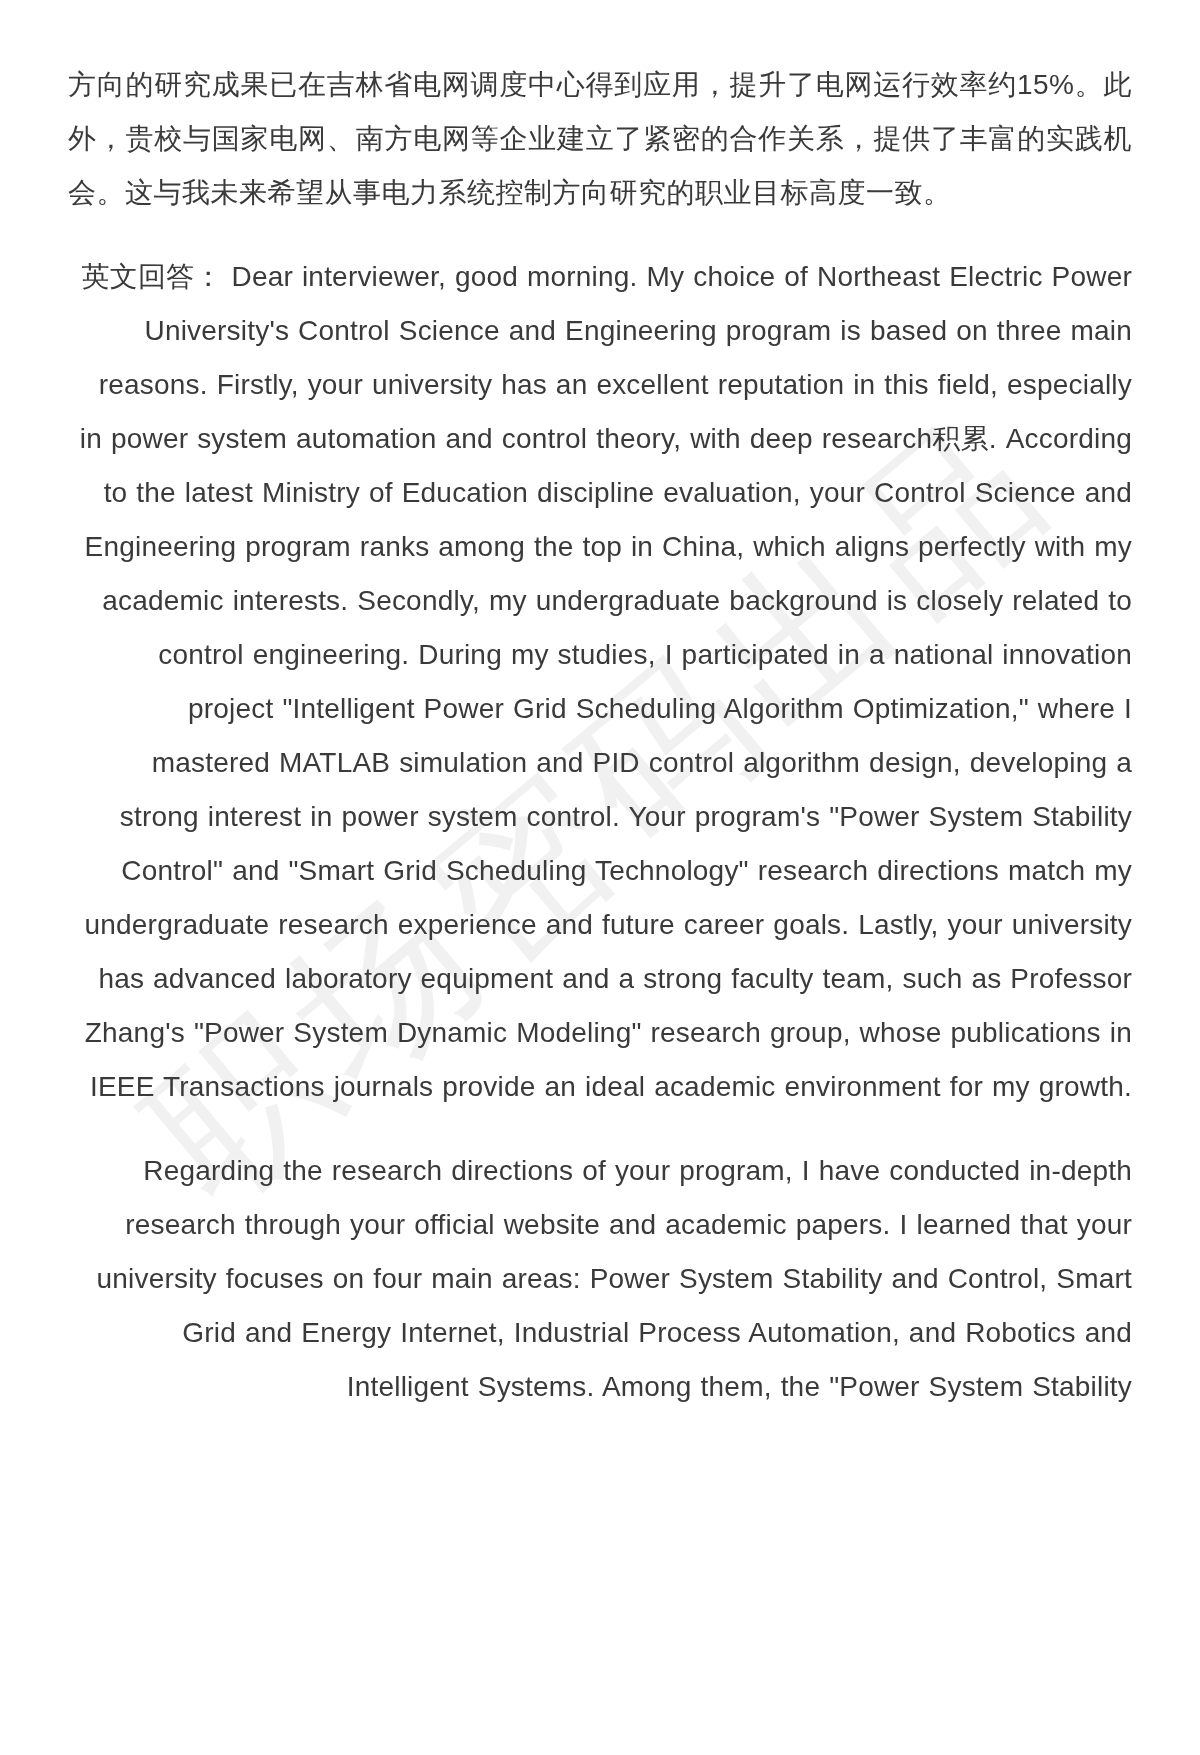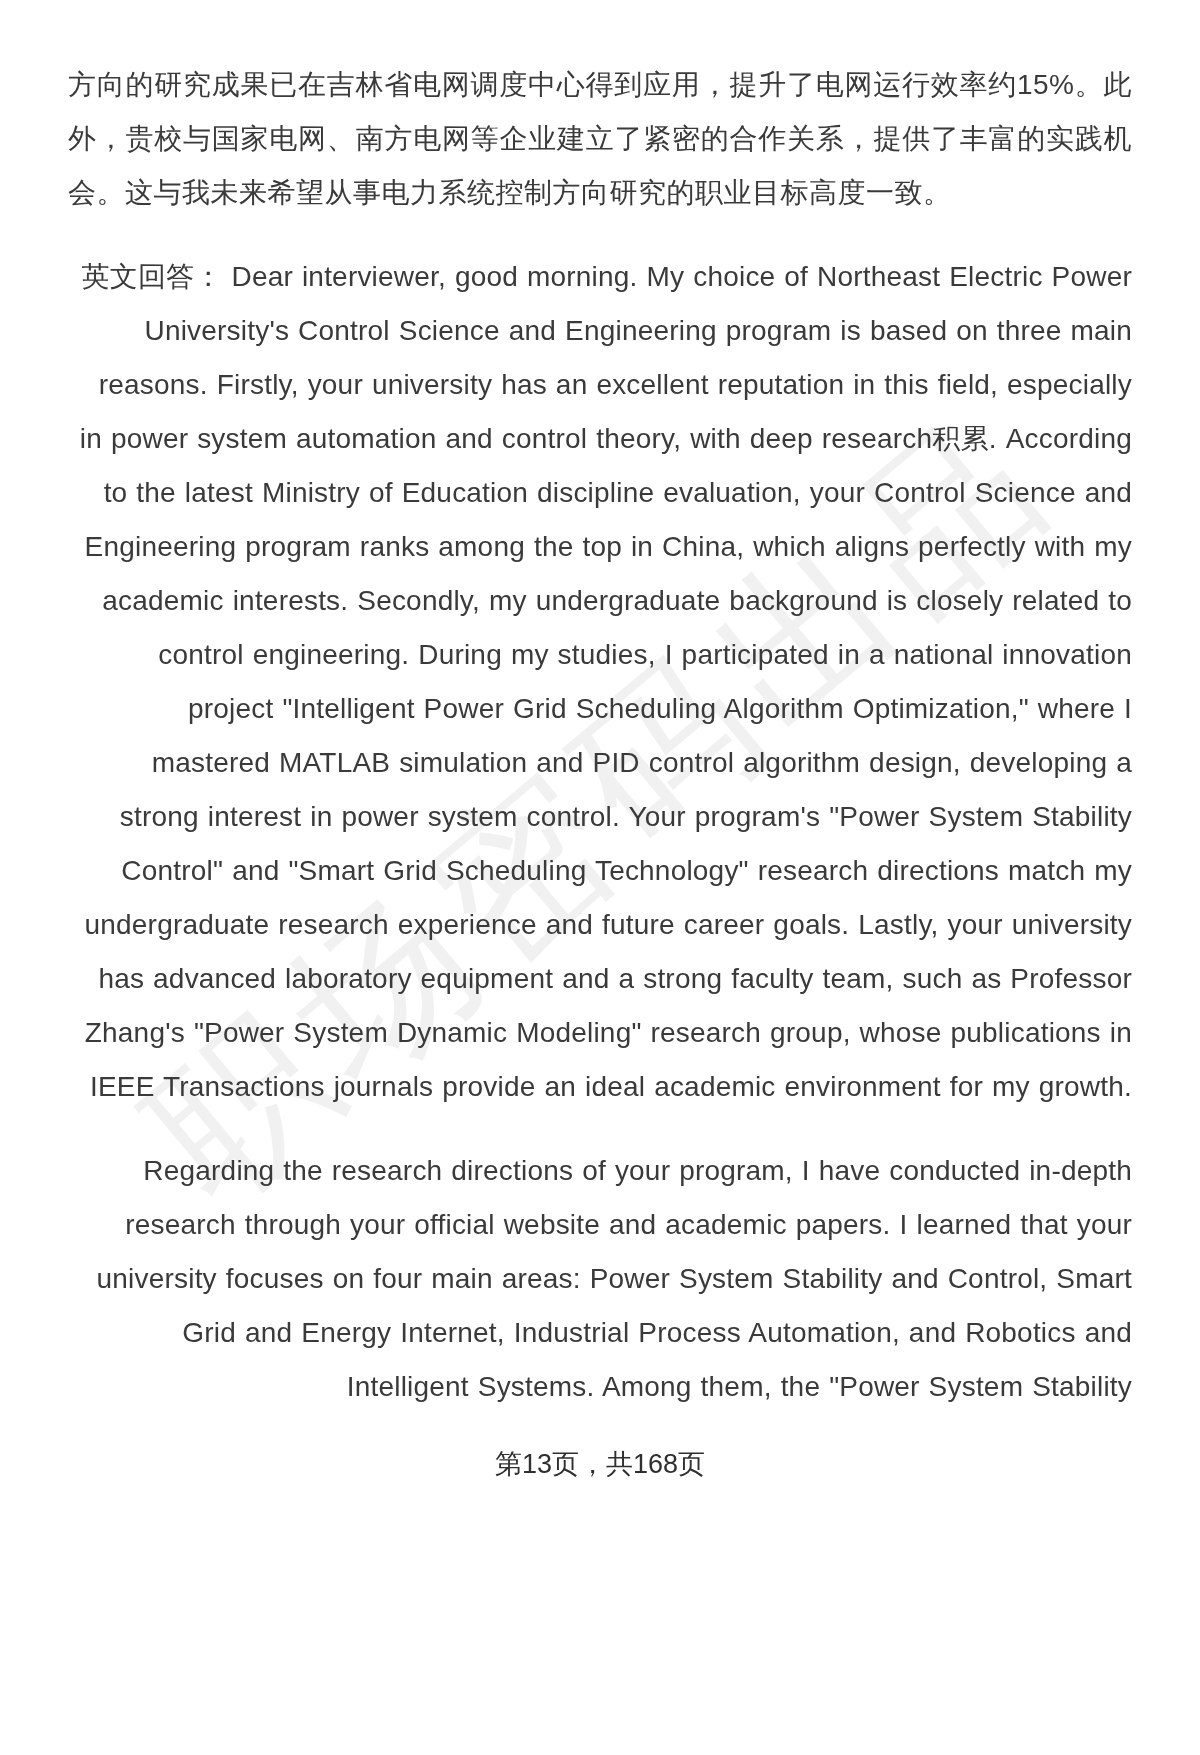--- a/index.html
+++ b/index.html
@@ -66,15 +66,14 @@
   <div class="watermark">职场密码出品</div>
 
   <div class="content">
     <p class="para cn">方向的研究成果已在吉林省电网调度中心得到应用，提升了电网运行效率约15%。此外，贵校与国家电网、南方电网等企业建立了紧密的合作关系，提供了丰富的实践机会。这与我未来希望从事电力系统控制方向研究的职业目标高度一致。</p>
 
     <p class="para">英文回答： Dear interviewer, good morning. My choice of Northeast Electric Power University's Control Science and Engineering program is based on three main reasons. Firstly, your university has an excellent reputation in this field, especially in power system automation and control theory, with deep research积累. According to the latest Ministry of Education discipline evaluation, your Control Science and Engineering program ranks among the top in China, which aligns perfectly with my academic interests. Secondly, my undergraduate background is closely related to control engineering. During my studies, I participated in a national innovation project "Intelligent Power Grid Scheduling Algorithm Optimization," where I mastered MATLAB simulation and PID control algorithm design, developing a strong interest in power system control. Your program's "Power System Stability Control" and "Smart Grid Scheduling Technology" research directions match my undergraduate research experience and future career goals. Lastly, your university has advanced laboratory equipment and a strong faculty team, such as Professor Zhang's "Power System Dynamic Modeling" research group, whose publications in IEEE Transactions journals provide an ideal academic environment for my growth.</p>
 
     <p class="para">Regarding the research directions of your program, I have conducted in-depth research through your official website and academic papers. I learned that your university focuses on four main areas: Power System Stability and Control, Smart Grid and Energy Internet, Industrial Process Automation, and Robotics and Intelligent Systems. Among them, the "Power System Stability</p>
   </div>
 
-  <div class="footer">第13页，共168页</div>
 
 </div>
 
 </body></html>

